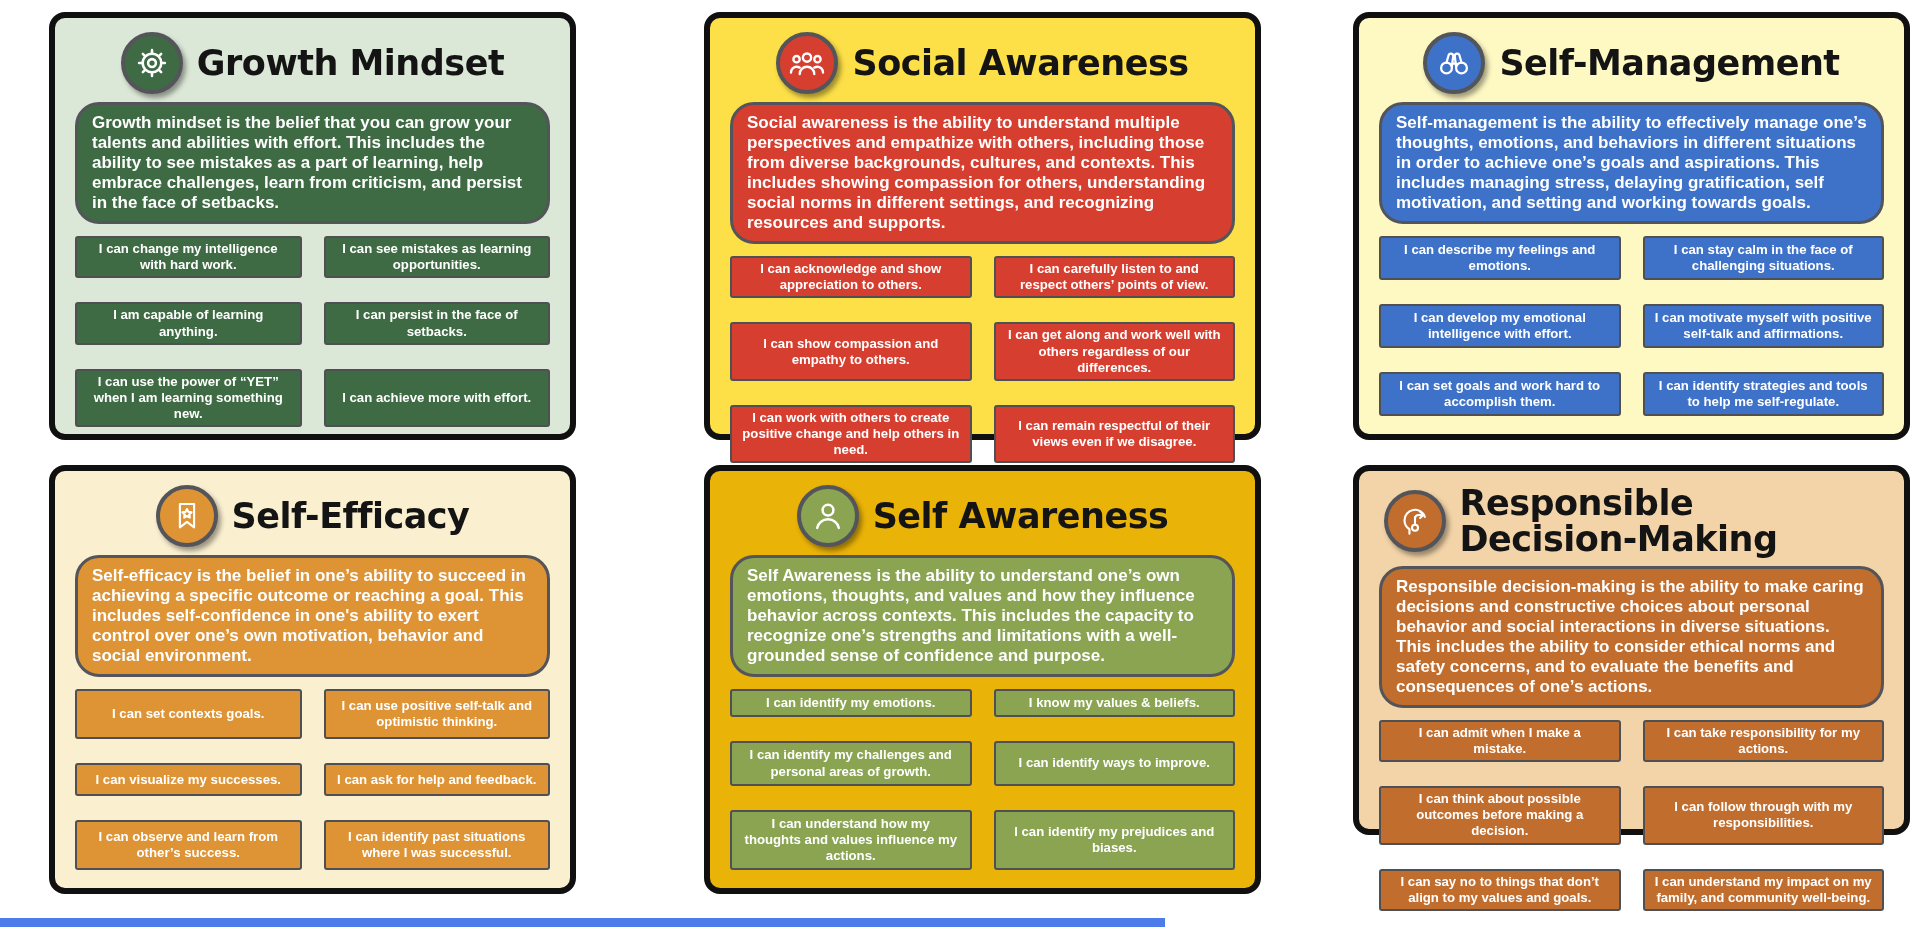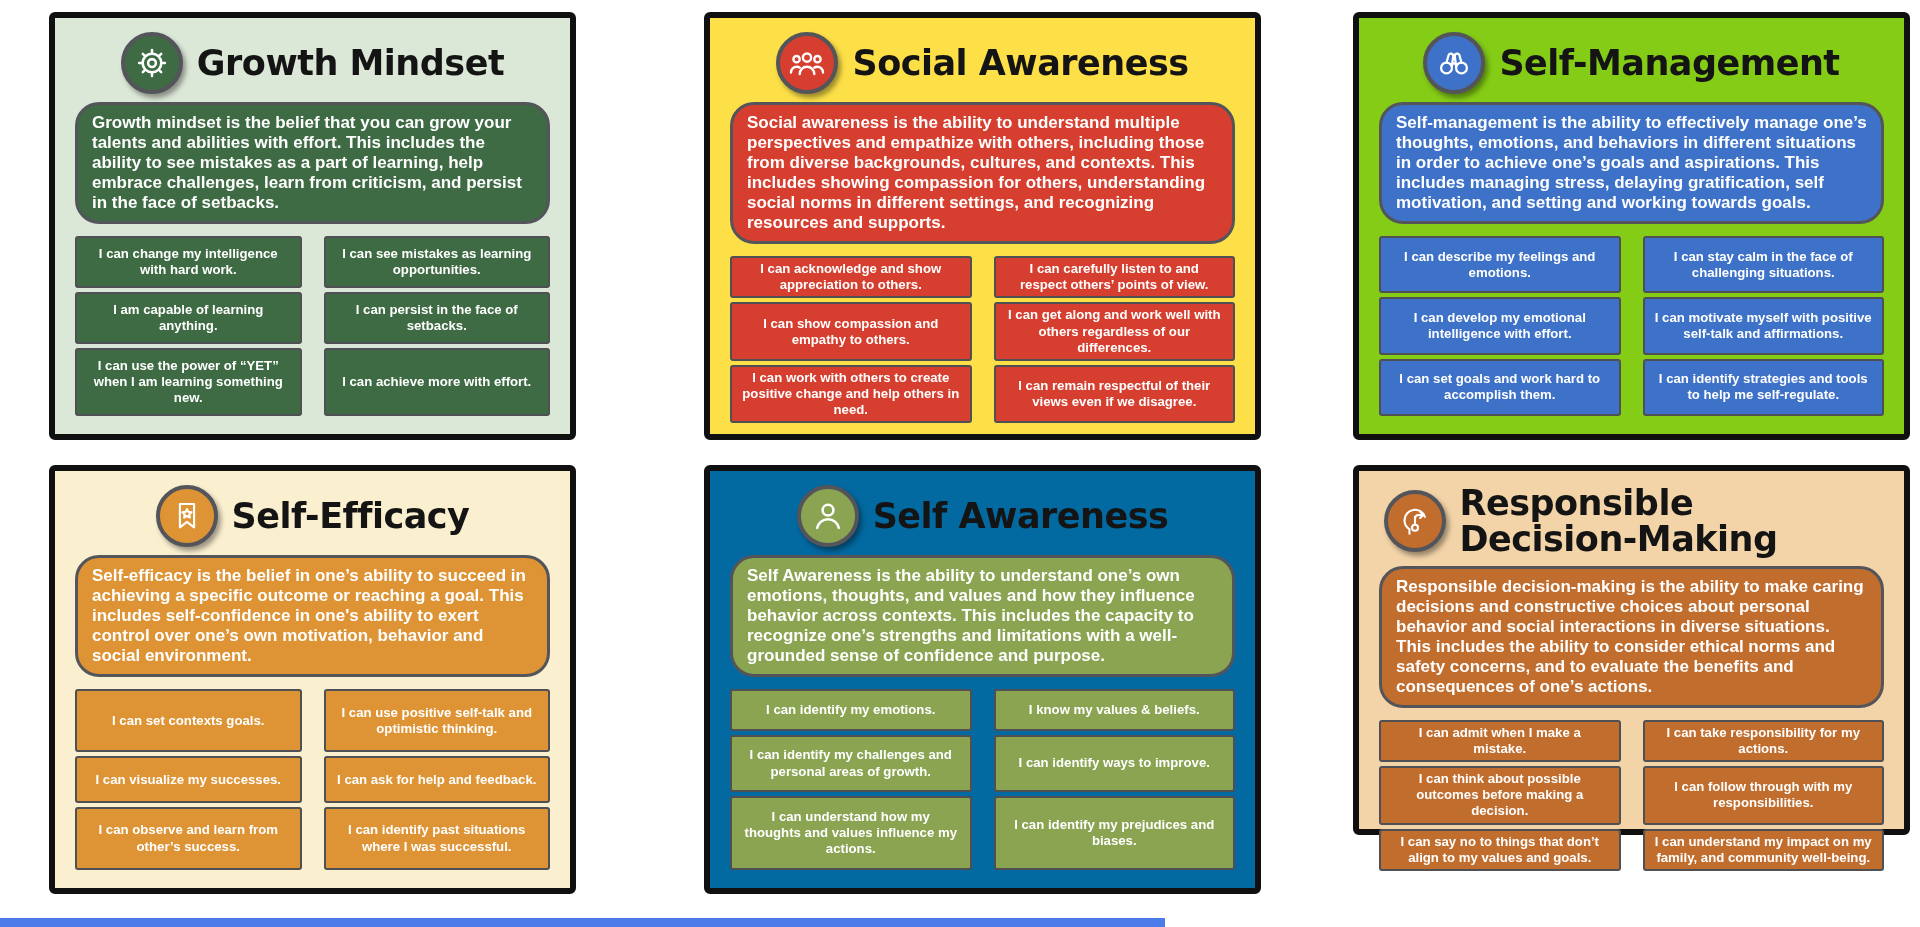--- a/index.html
+++ b/index.html
@@ -1,53 +1,53 @@
 <!DOCTYPE html>
 <html><head>
 <meta charset="utf-8">
 <style>
   html,body{margin:0;padding:0;}
   body{
     width:1920px;height:927px;position:relative;background:#ffffff;
     font-family:"Liberation Sans",sans-serif;overflow:hidden;
   }
   .card{
-    position:absolute;box-sizing:border-box;border:6px solid #101010;border-radius:6px;
+    position:absolute;box-sizing:border-box;border:6px solid #101010;border-radius:16px;
     padding:12px 20px 18px 20px;display:flex;flex-direction:column;
   }
   .hdr{display:flex;align-items:center;justify-content:center;gap:14px;margin-top:2px;}
   .ic{
     width:62px;height:62px;border-radius:50%;flex:0 0 auto;
     border:4px solid #54555a;display:flex;align-items:center;justify-content:center;
     box-shadow:3px 4px 5px rgba(0,0,0,.38);box-sizing:border-box;
   }
   .ttl{
     margin:0;font-family:"DejaVu Sans",sans-serif;font-weight:bold;color:#141414;
     font-size:35px;line-height:1.04;letter-spacing:-.5px;
   }
   .desc{
     margin-top:8px;border:3px solid #54555a;border-radius:24px;color:#fff;
     padding:8px 14px;font-size:17px;line-height:1.18;font-weight:bold;
     box-sizing:border-box;
   }
   .grid{
     flex:1;margin-top:12px;display:grid;grid-template-columns:1fr 1fr;
-    gap:4px 22px;align-items:stretch;
+    gap:24px 22px;align-items:stretch;
   }
   .st{
     border:2.5px solid #4f5054;border-radius:3px;color:#fff;text-align:center;
     display:flex;align-items:center;justify-content:center;padding:3px 10px;
     font-size:13.2px;line-height:1.22;font-weight:bold;box-sizing:border-box;
   }
   
   .c0{background:#dce8d7;} .c0 .desc,.c0 .st,.c0 .ic{background:#3e6b43;}
   .c1{background:#fde047;} .c1 .desc,.c1 .st,.c1 .ic{background:#d63f2f;}
-  .c2{background:#84cc16;} .c2 .desc,.c2 .st,.c2 .ic{background:#3e72c8;}
+  .c2{background:#fef9c3;} .c2 .desc,.c2 .st,.c2 .ic{background:#3e72c8;}
   .c3{background:#faefcf;} .c3 .desc,.c3 .st,.c3 .ic{background:#de9435;}
-  .c4{background:#0369a1;} .c4 .desc,.c4 .st,.c4 .ic{background:#8aa452;}
+  .c4{background:#eab308;} .c4 .desc,.c4 .st,.c4 .ic{background:#8aa452;}
   .c5{background:#f3d4a8;} .c5 .desc,.c5 .st,.c5 .ic{background:#c16d2e;}
   .bottom-bar{position:absolute;left:0;top:918px;width:1165px;height:9px;background:#4c7cea;}
   svg{display:block;}
 </style>
 </head>
 <body>
 
 <section class="card c0" style="left:49px;top:12px;width:527px;height:428px">
   <div class="hdr">
     <div class="ic">

